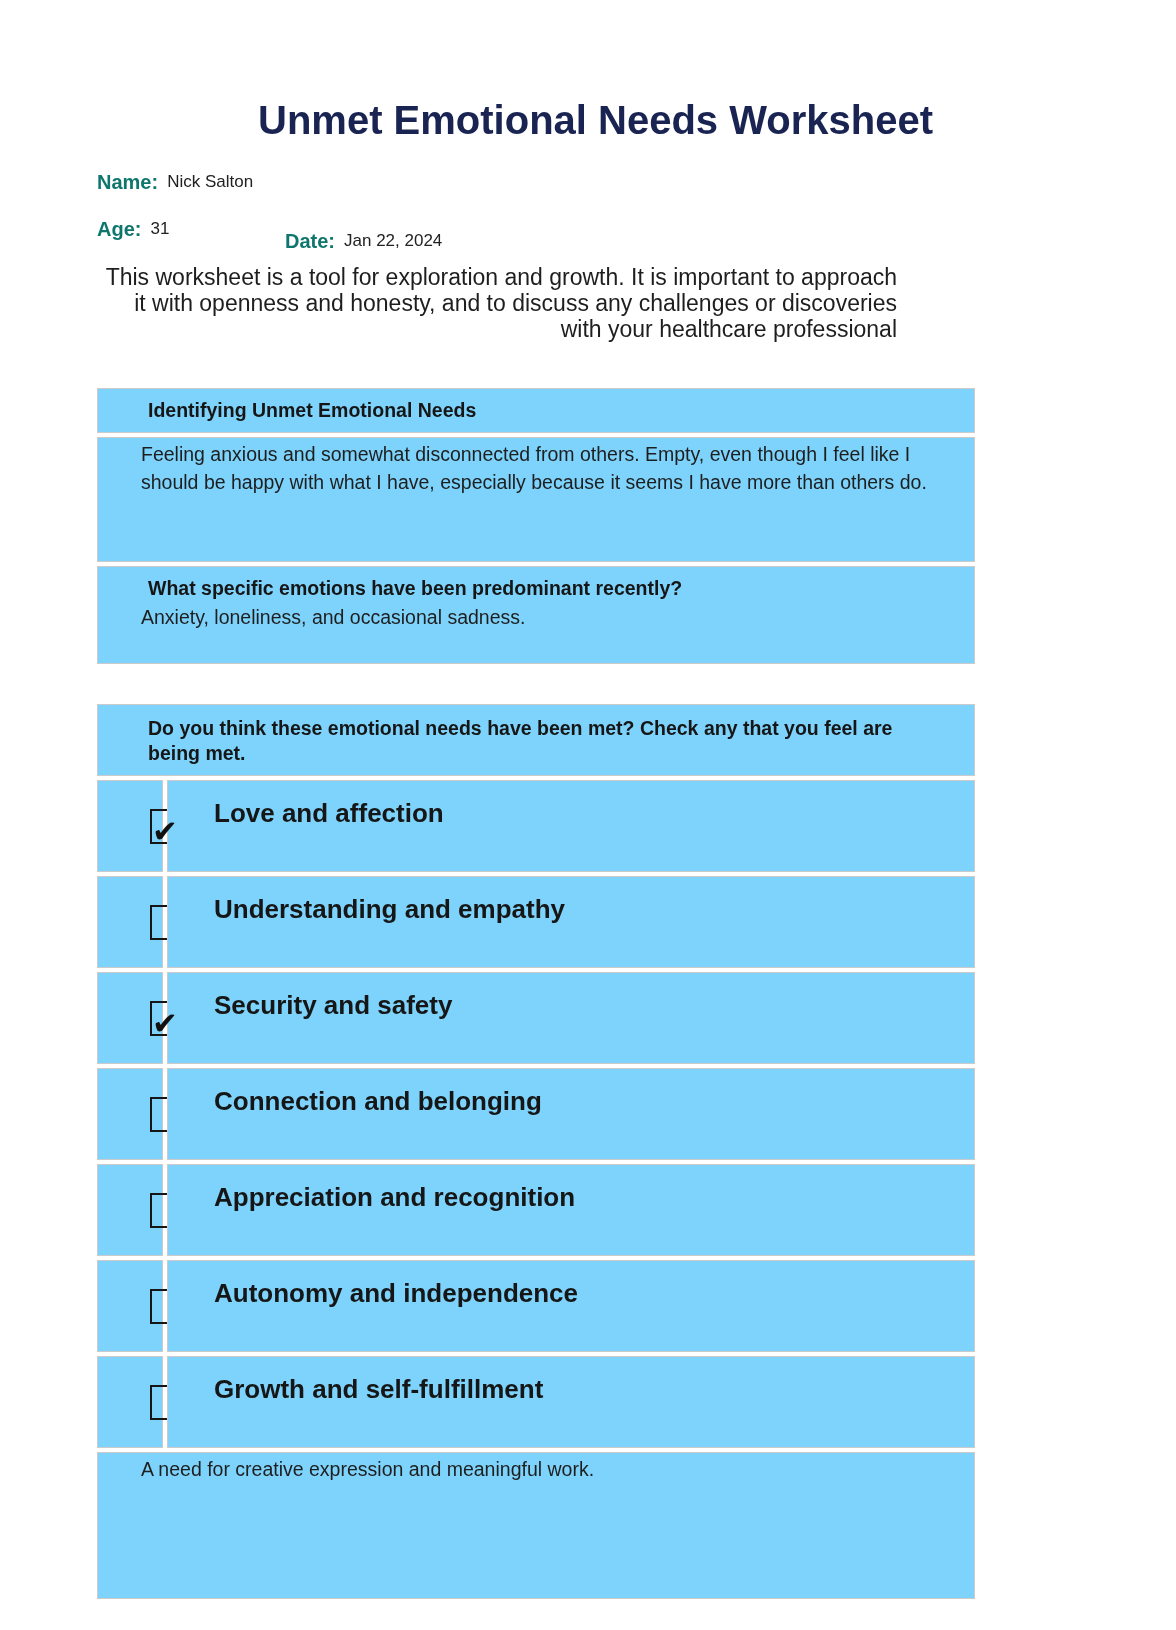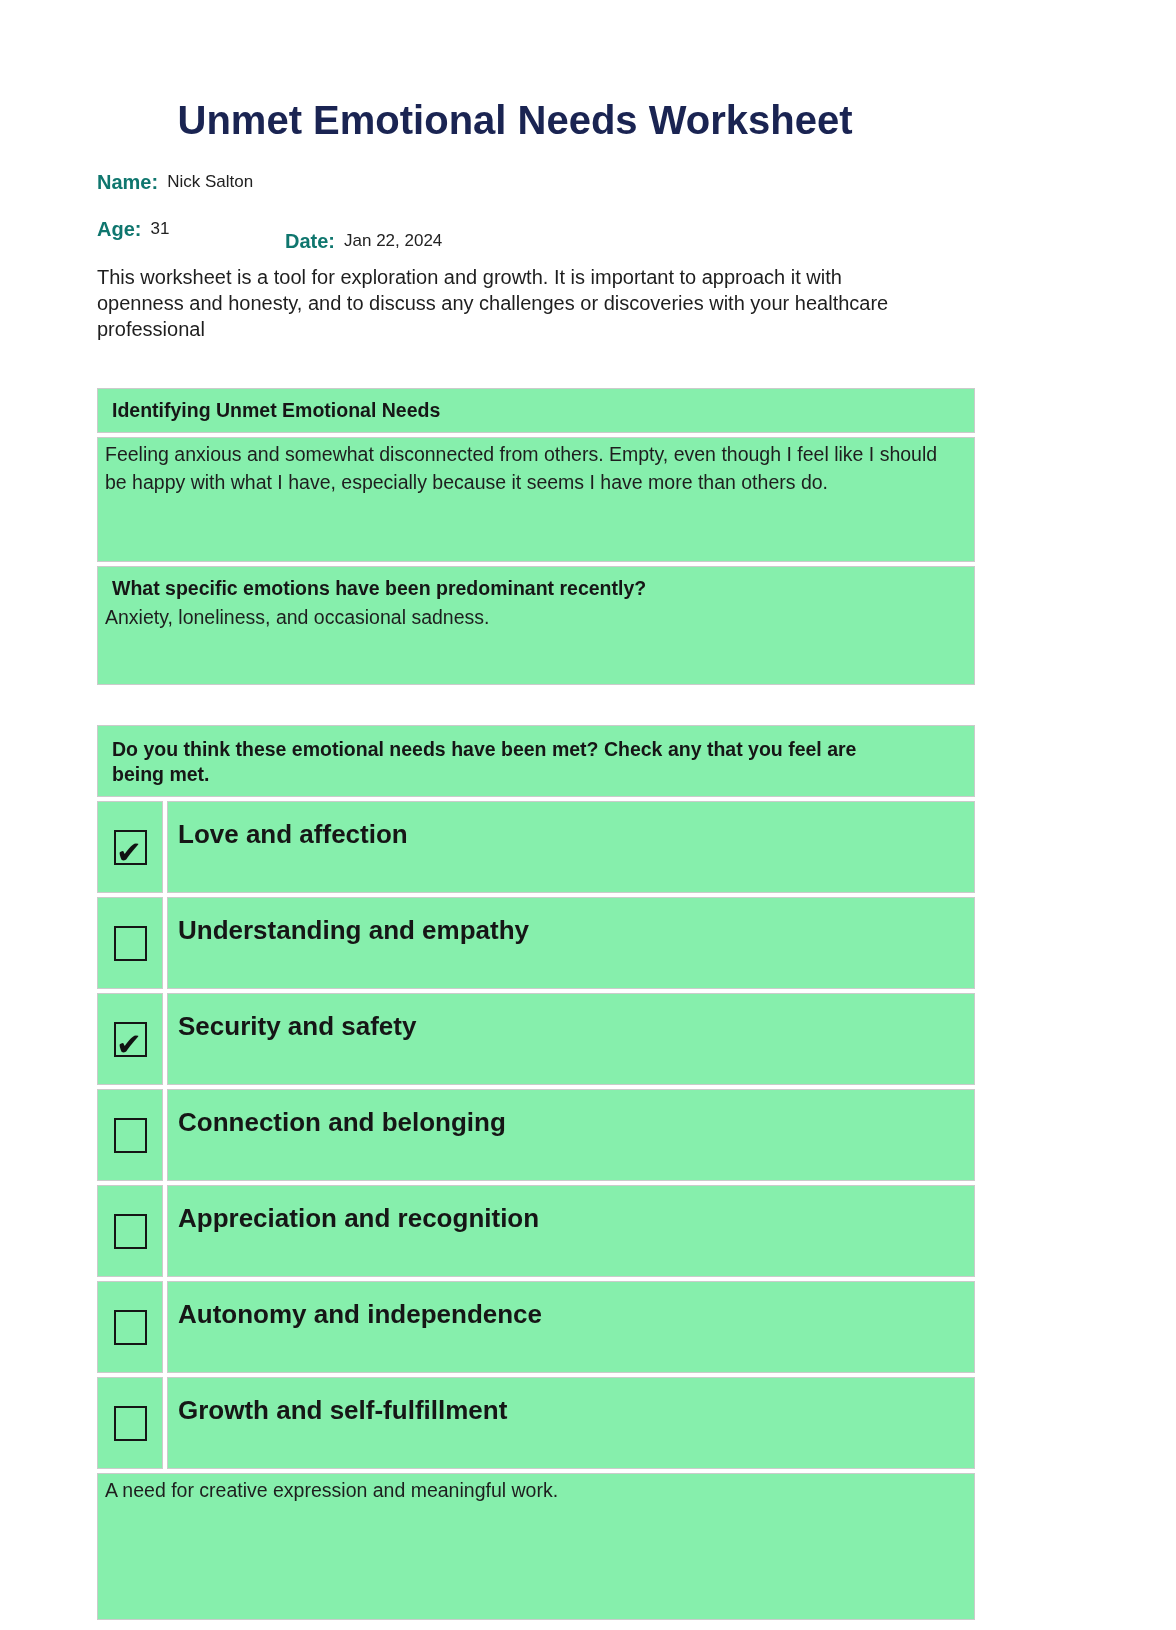--- a/index.html
+++ b/index.html
@@ -15,21 +15,21 @@
   .page {
     margin-left: 97px;
     width: 878px;
   }
   .doc-title {
     margin: 96px 0 0 0;
     padding-right: 42px;
     font-size: 40px;
     line-height: 48px;
     font-weight: 700;
-    text-align: center;
+    text-align: right;
     color: #1a2452;
     letter-spacing: 0px;
   }
   .field-row {
     position: relative;
     margin-top: 27px;
     height: 24px;
   }
   .meta-row { margin-top: 23px; }
   .field-label {
@@ -45,49 +45,51 @@
     top: -2px;
   }
   .date-group {
     position: absolute;
     left: 188px;
     top: 12px;
   }
   .intro {
     margin: 22px 0 0 0;
     max-width: 800px;
-    font-size: 20px;
+    font-size: 23px;
     line-height: 26px;
     color: #1e1e1e;
+    text-align: right;
   }
   .w-table { margin-top: 46px; }
   .w-row {
     display: flex;
     gap: 4px;
     margin-bottom: 4px;
   }
   .w-cell {
     border: 1px solid #cbcbcb;
-    background: #86efac;
+    background: #7dd3fc;
     box-sizing: border-box;
+    padding-left: 36px;
   }
   .cell-full { flex: 1 1 auto; }
   .header-row .w-cell {
     height: 45px;
     display: flex;
     align-items: center;
   }
   .table-header-text {
     font-size: 19.5px;
     font-weight: 700;
     margin-left: 14px;
     color: #161616;
   }
   .q1-row .w-cell { height: 125px; }
-  .q2-row .w-cell { height: 119px; }
+  .q2-row .w-cell { height: 98px; }
   .prompt-row .w-cell { height: 72px; margin-top: 36px; }
   .final-row .w-cell { height: 147px; }
   .q-text {
     margin: 9px 14px 0 14px;
     font-size: 19.5px;
     line-height: 25px;
     font-weight: 700;
     color: #161616;
     max-width: 820px;
   }

